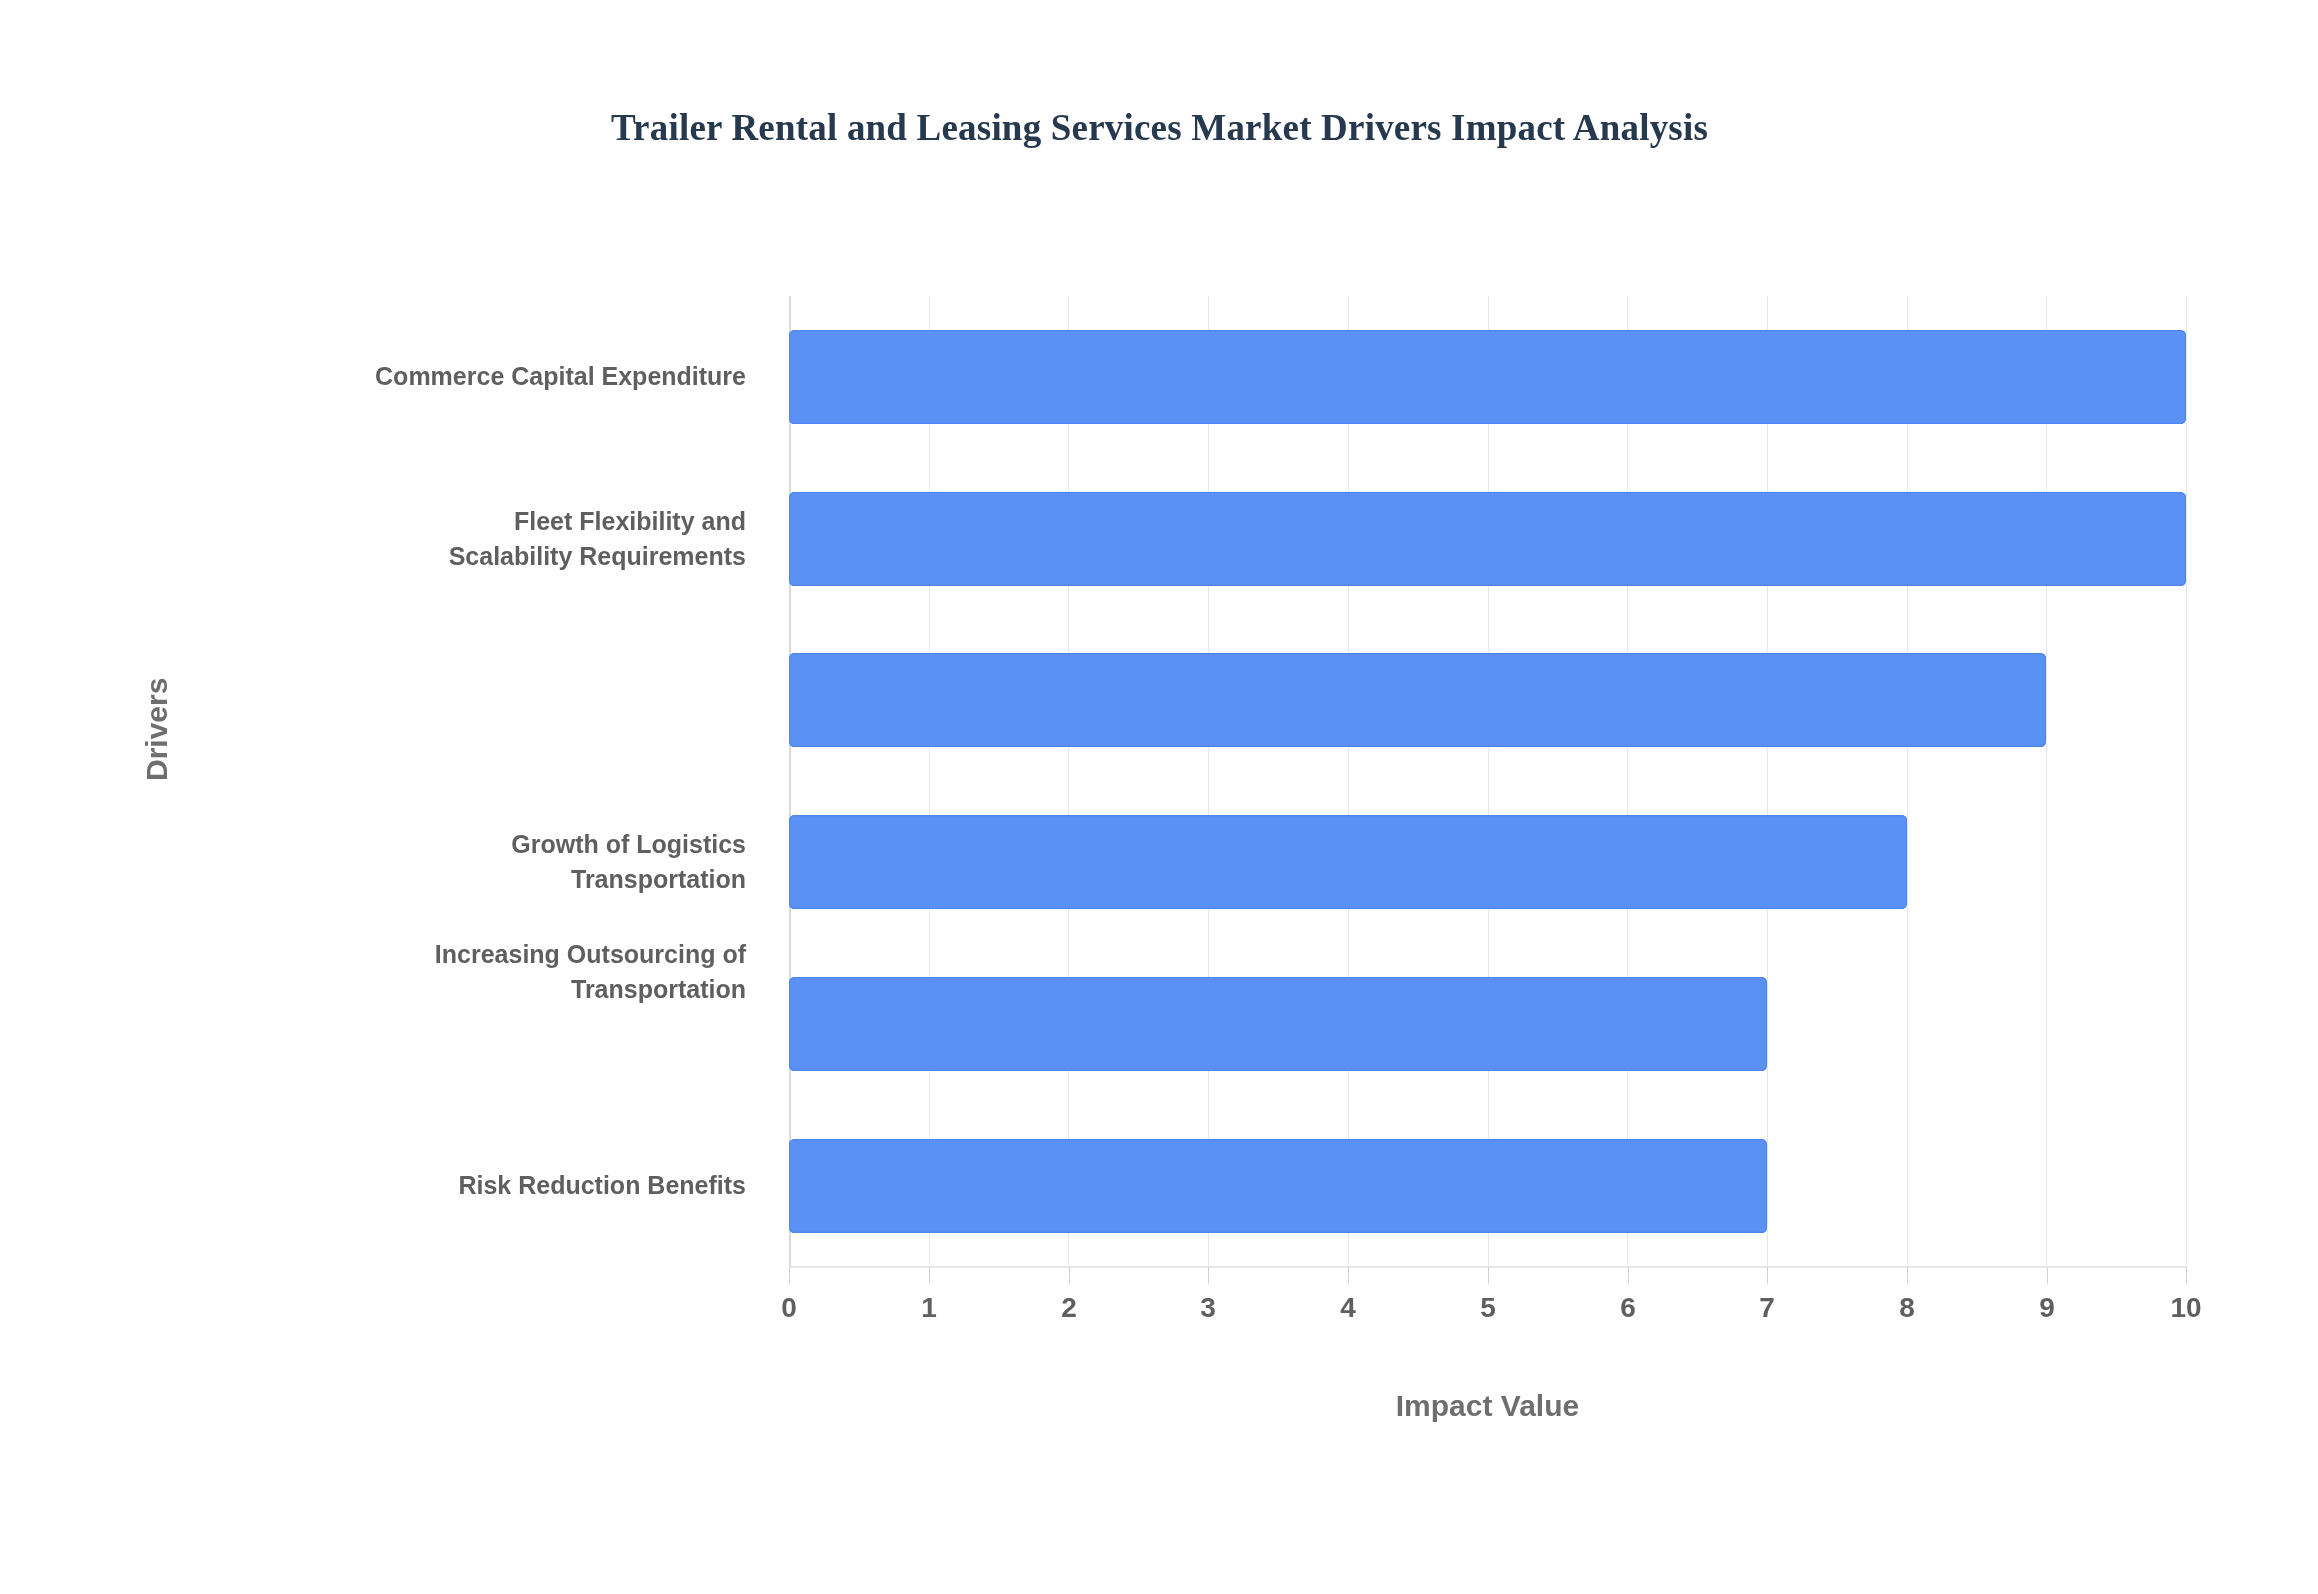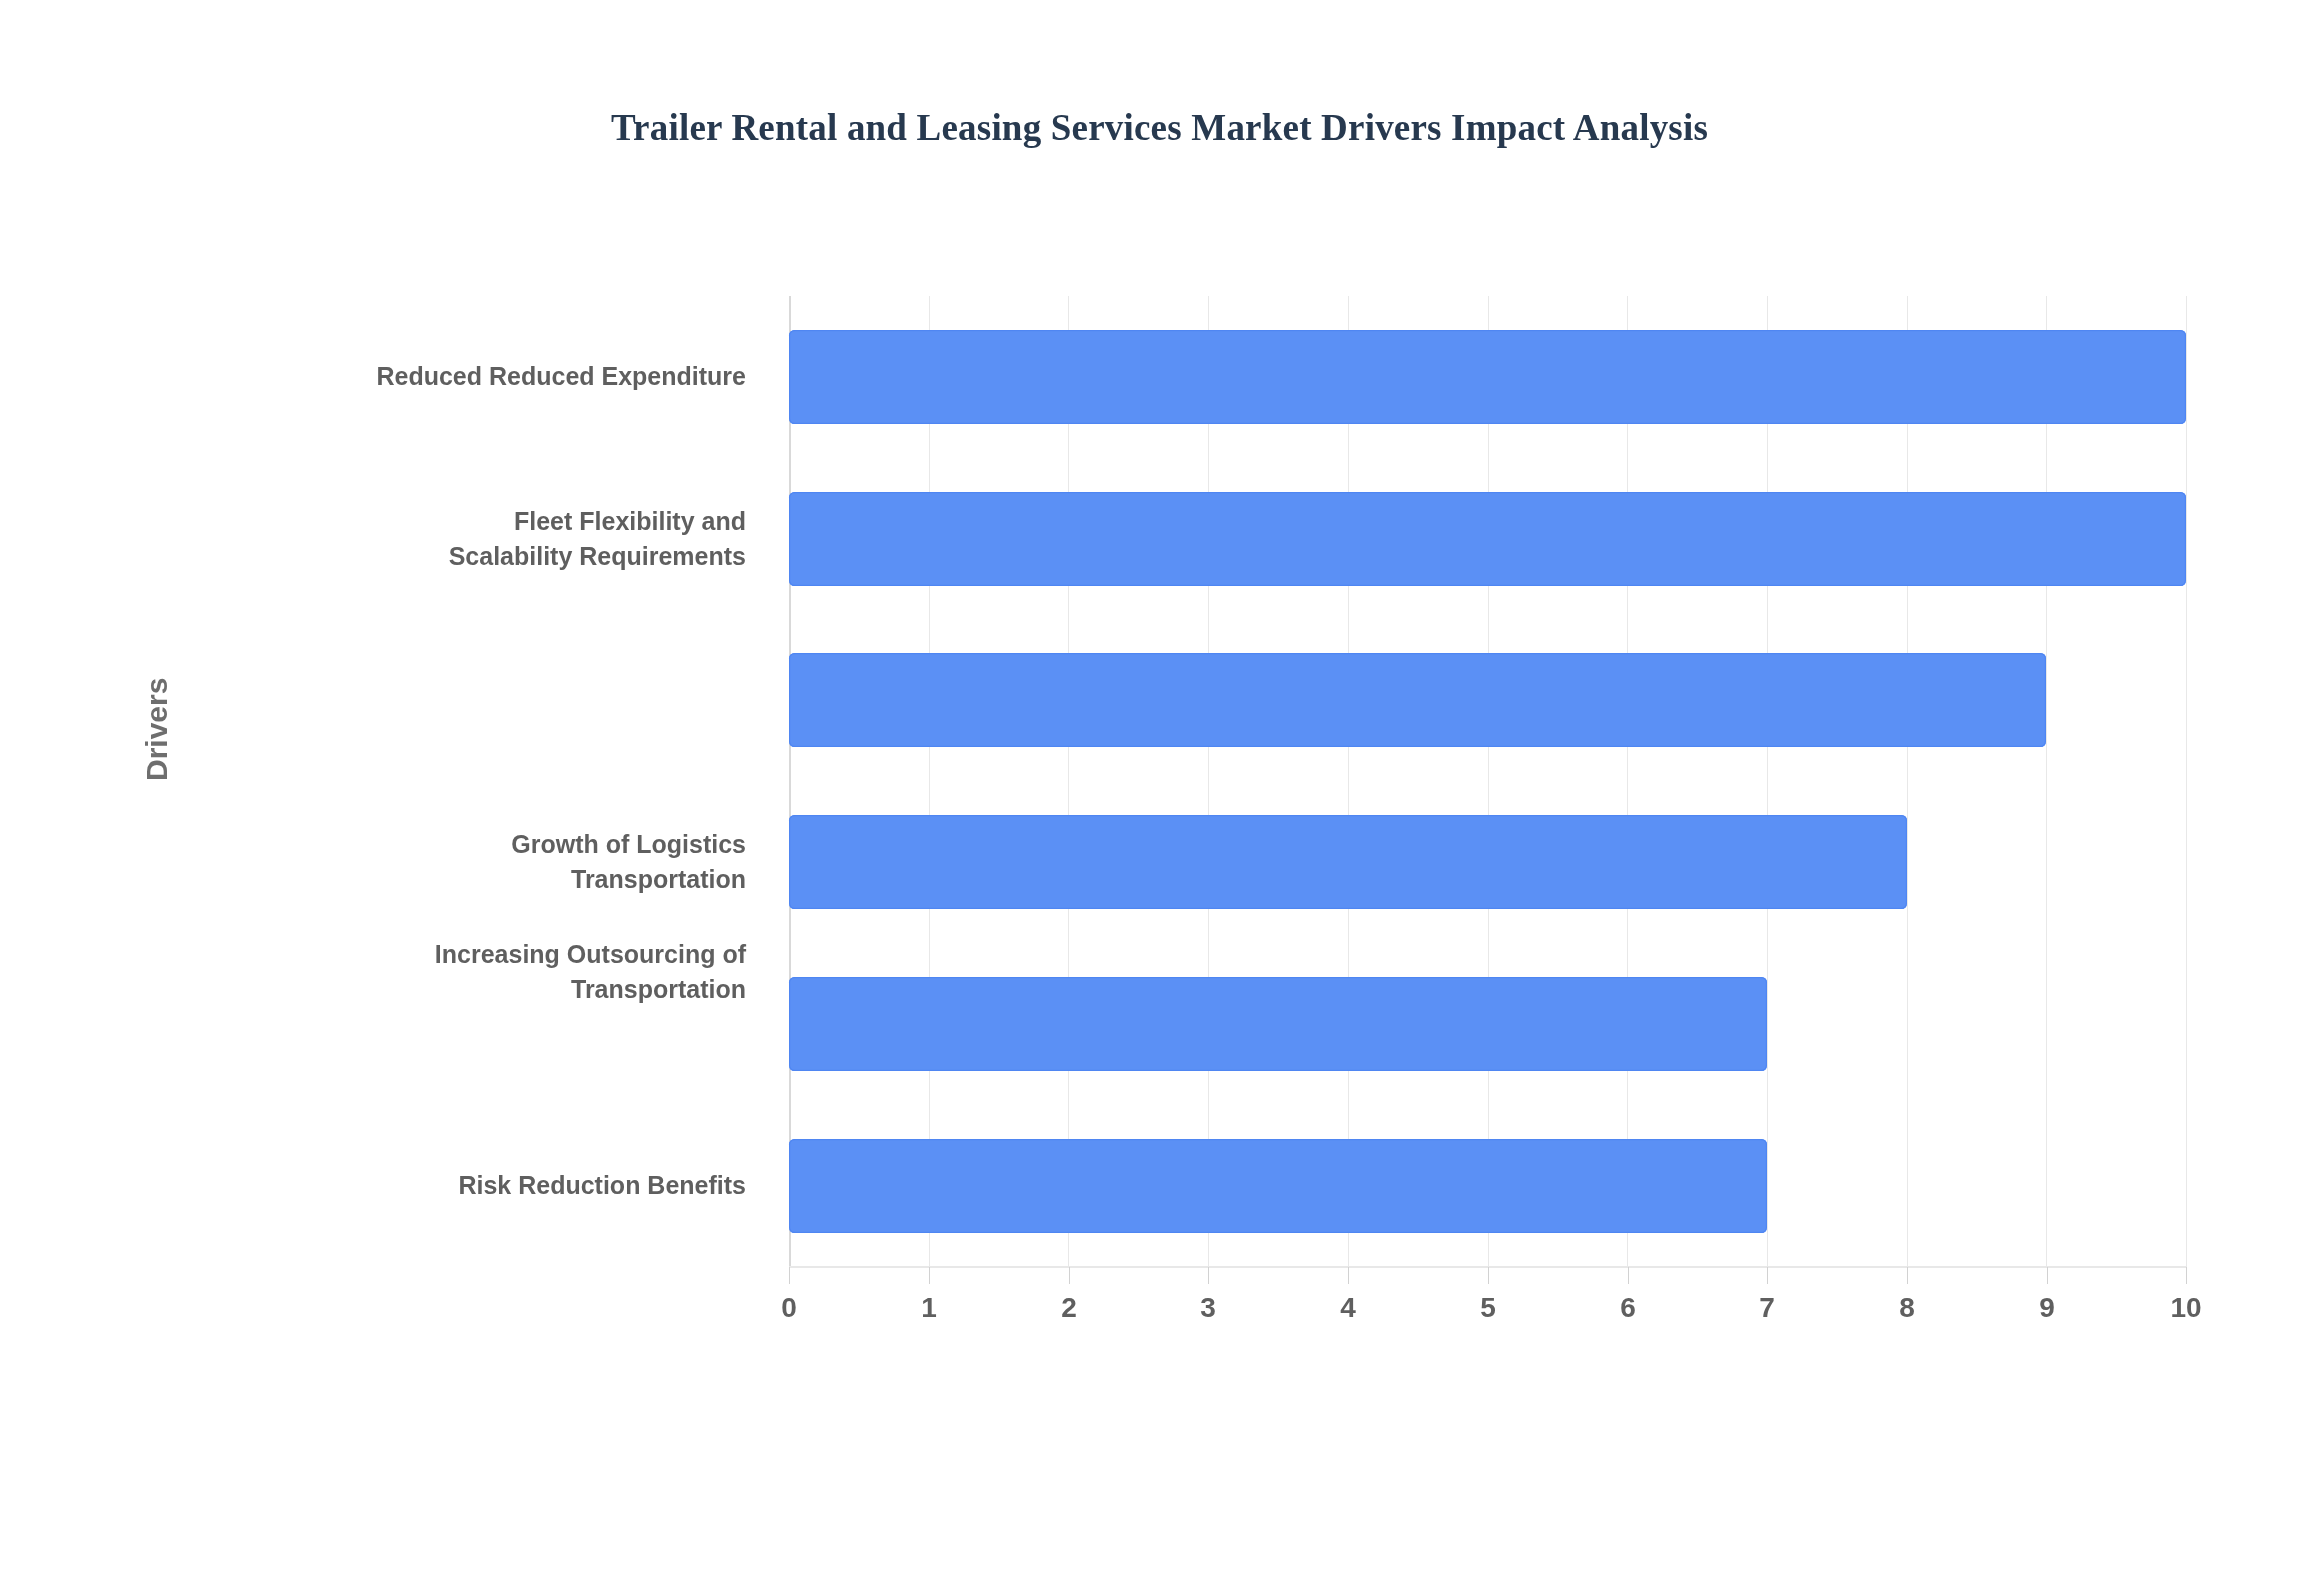--- a/index.html
+++ b/index.html
@@ -152,21 +152,21 @@
   }
 </style>
 </head>
 <body>
 
 <div id="figure">
 
   <div id="chart-title">Trailer Rental and Leasing Services Market Drivers Impact Analysis</div>
 
   <div id="cat-labels">
-      <div class="cat-label" style="top: 359px;">Reduced Reduced Expenditure</div>
+      <div class="cat-label" style="top: 359px;">Commerce Capital Expenditure</div>
       <div class="cat-label" style="top: 504px;">Fleet Flexibility and
 Scalability Requirements</div>
       <div class="cat-label" style="top: 827px;">Growth of Logistics
 Transportation</div>
       <div class="cat-label" style="top: 937px;">Increasing Outsourcing of
 Transportation</div>
       <div class="cat-label" style="top: 1168px;">Risk Reduction Benefits</div>
     </div>
 
   <div id="plot-area">
@@ -209,17 +209,18 @@
       <div class="tickmark" style="left: 1767px;"></div>
       <div class="xtick-label" style="left: 1767px;">7</div>
       <div class="tickmark" style="left: 1907px;"></div>
       <div class="xtick-label" style="left: 1907px;">8</div>
       <div class="tickmark" style="left: 2047px;"></div>
       <div class="xtick-label" style="left: 2047px;">9</div>
       <div class="tickmark" style="left: 2186px;"></div>
       <div class="xtick-label" style="left: 2186px;">10</div>
     </div>
 
+  <div id="xaxis-title">Impact Value</div>
 
   <div id="yaxis-title">Drivers</div>
 
 </div>
 
 
 </body></html>

